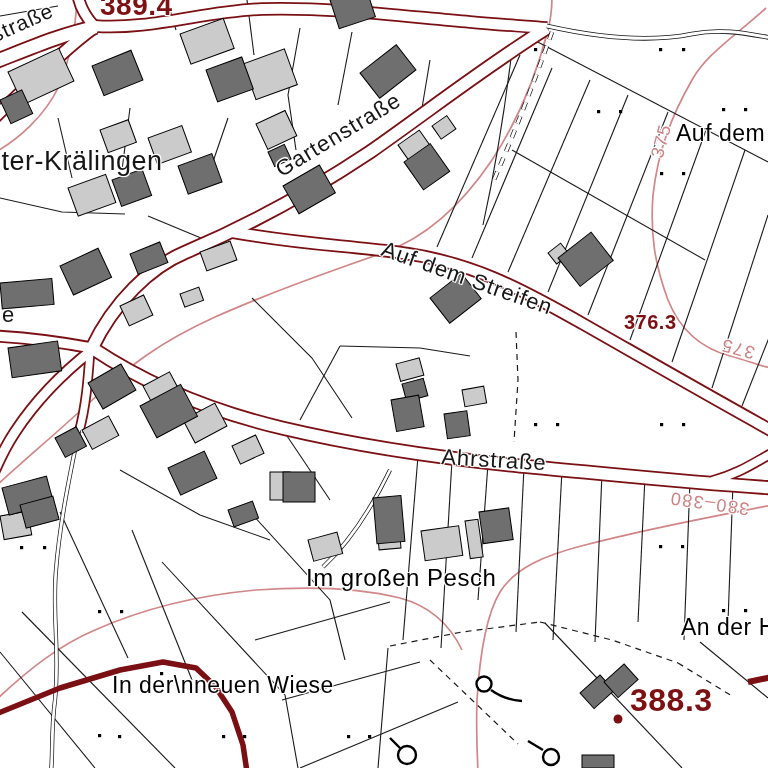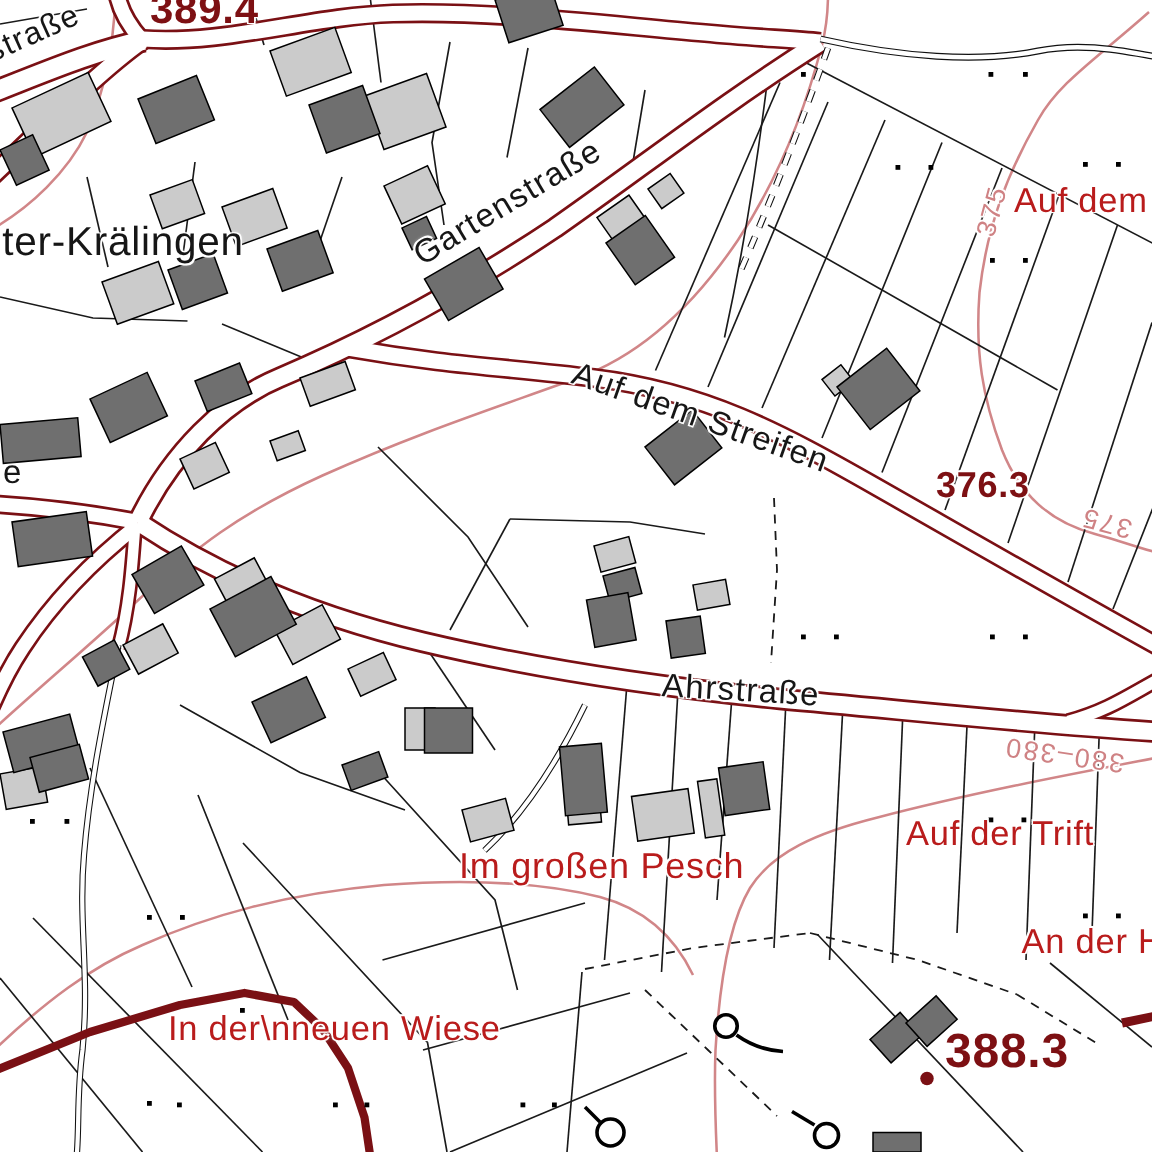--- a/index.html
+++ b/index.html
@@ -7,21 +7,21 @@
     position:relative;width:768px;height:768px;background:#ffffff;overflow:hidden;
     font-family:"Liberation Sans",sans-serif;
   }
   .map svg{position:absolute;left:0;top:0;}
   .lbl{
     position:absolute;white-space:pre;line-height:1;transform-origin:0 0;
     text-shadow:-1px -1px 0 #fff,1px -1px 0 #fff,-1px 1px 0 #fff,1px 1px 0 #fff,0 0 3px #fff;
   }
   .street{color:#161616;letter-spacing:1px;}
   .place{color:#161616;letter-spacing:.5px;}
-  .area{color:#b91c1c;letter-spacing:.5px;text-align:right;}
+  .area{color:#000000;letter-spacing:.5px;text-align:right;}
   .spot{color:#7d1013;letter-spacing:.5px;font-weight:bold;}
   .contour-lbl{color:#cf8284;letter-spacing:1.5px;}
 </style>
 </head>
 <body>
 
 <div class="map">
 
   <svg width="768" height="768" viewBox="0 0 768 768">
 
@@ -253,31 +253,30 @@
 
   <div class="lbl street" style="left:272px;top:162px;font-size:22px;transform:rotate(-31deg);">Gartenstraße</div>
 
 
   <div class="lbl street" style="left:386px;top:238px;font-size:22px;transform:rotate(19.5deg);">Auf dem Streifen</div>
 
   <div class="lbl area" style="left:676px;top:122px;font-size:23px;">Auf dem</div>
 
   <div class="lbl contour-lbl" style="left:648px;top:155px;font-size:18px;transform:rotate(-75deg);">375</div>
 
-  <div class="lbl spot" style="left:624px;top:312px;font-size:24px;">376.3</div>
+  <div class="lbl spot" style="left:624px;top:312px;font-size:20px;">376.3</div>
 
   <div class="lbl contour-lbl" style="left:752px;top:362px;font-size:18px;transform:rotate(195deg);">375</div>
 
   <div class="lbl street" style="left:2px;top:304px;font-size:22px;">e</div>
 
   <div class="lbl street" style="left:442px;top:446px;font-size:22px;transform:rotate(3.5deg);">Ahrstraße</div>
 
   <div class="lbl contour-lbl" style="left:748px;top:518px;font-size:18px;transform:rotate(188deg);">380–380</div>
 
-  <div class="lbl area" style="left:604px;top:544px;font-size:23px;">Auf der Trift</div>
 
   <div class="lbl area" style="left:681px;top:616px;font-size:23px;">An der H</div>
 
   <div class="lbl area" style="left:306px;top:566px;font-size:24px;">Im großen Pesch</div>
 
   <div class="lbl area" style="left:112px;top:674px;font-size:23px;">In der\nneuen Wiese</div>
 
   <div class="lbl spot" style="left:630px;top:684px;font-size:32px;">388.3</div>
 
 </div>

